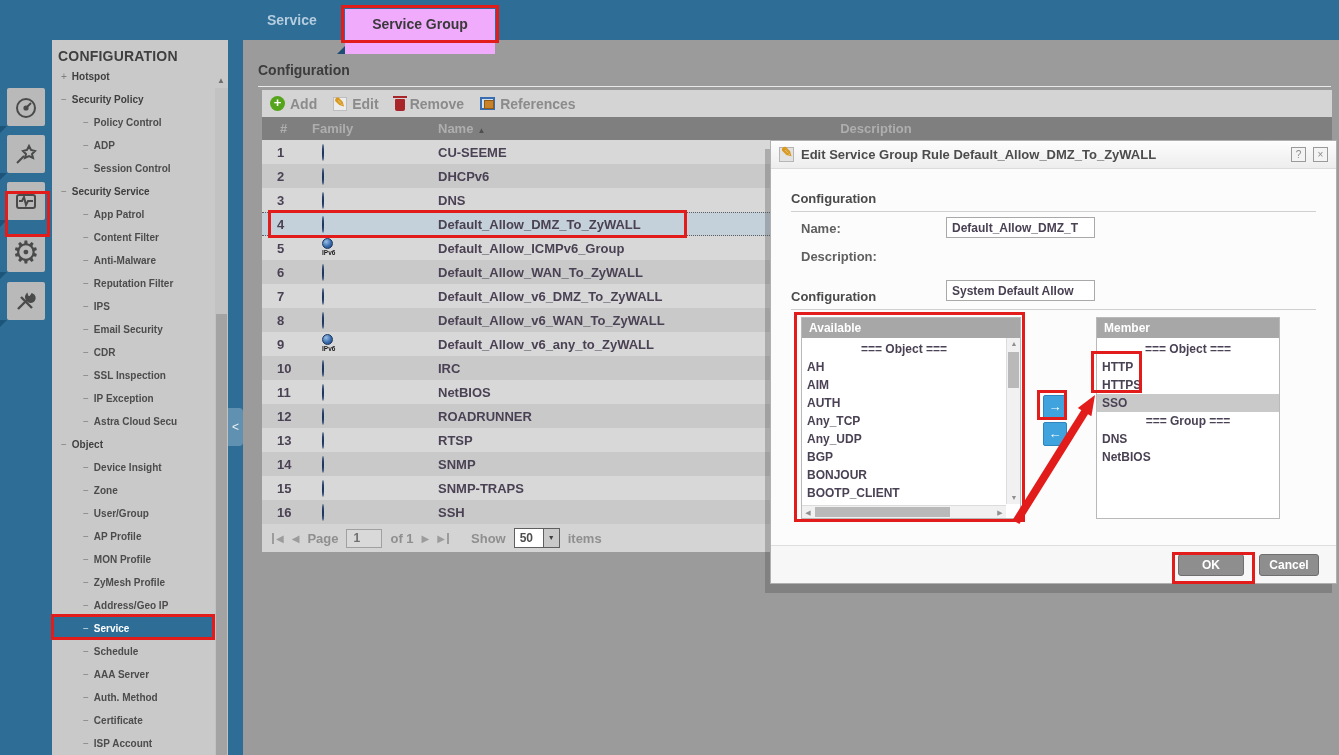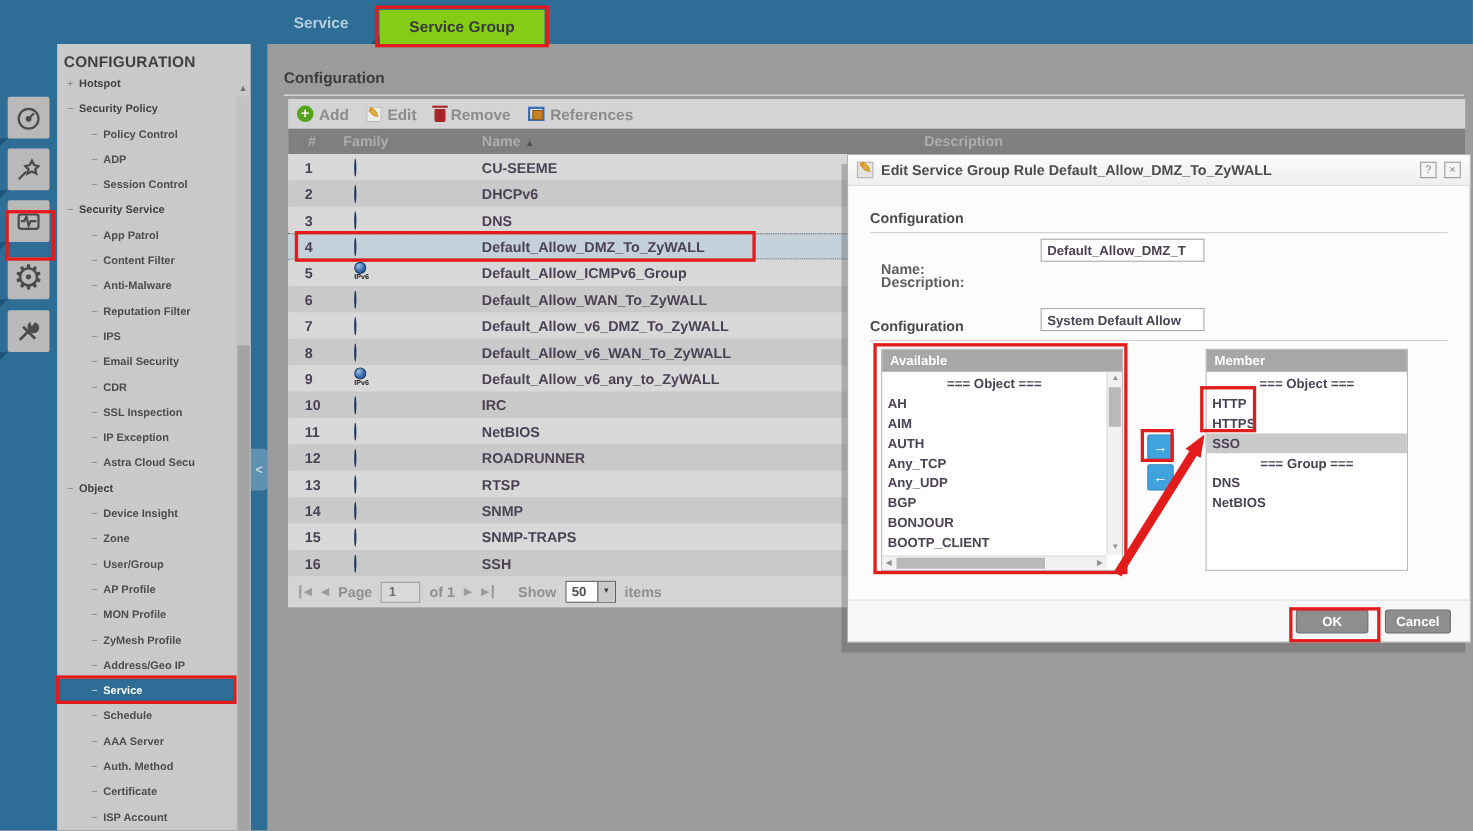--- a/index.html
+++ b/index.html
@@ -2,21 +2,21 @@
 <html><head>
 <meta charset="utf-8">
 <style>
   * { margin:0; padding:0; box-sizing:border-box; }
   html,body { width:1339px; height:755px; overflow:hidden; }
   body { position:relative; font-family:"Liberation Sans", sans-serif; background:#9b9b9b; font-weight:bold; }
 
   
   .topbar { position:absolute; left:0; top:0; width:1339px; height:40px; background:#2d6d96; z-index:3; }
   .tab-inactive { position:absolute; left:267px; top:0; line-height:40px; color:#b5cdde; font-size:14px; cursor:pointer; }
-  .tab-active { position:absolute; left:345px; top:9px; width:150px; height:31px; background:#84cc16;
+  .tab-active { position:absolute; left:345px; top:9px; width:150px; height:45px; background:#f0abfc;
                 color:#3a3a3a; font-size:14px; text-align:center; line-height:31px; cursor:pointer; }
   .tab-active::after { content:""; position:absolute; left:-8px; bottom:0; border-style:solid;
                 border-width:0 0 8px 8px; border-color:transparent transparent #1c4f72 transparent; }
 
   
   .iconbar { position:absolute; left:0; top:40px; width:52px; height:715px; background:#2d6d96; z-index:2; }
   .icon-btn { position:absolute; left:7px; width:38px; height:38px; background:#b9b9b9; border:none; border-radius:2px;
               color:#4a4a4a; cursor:pointer; }
   .icon-btn::after { content:""; position:absolute; left:-7px; bottom:-7px; border-style:solid;
               border-width:7px 7px 0 0; border-color:#1d5479 transparent transparent transparent; }
@@ -416,21 +416,21 @@
     <span class="dlg-title-ic">
         <i>✎</i>
       </span>
     <span class="dlg-title-text">Edit Service Group Rule Default_Allow_DMZ_To_ZyWALL</span>
     <span class="dlg-sys-btn">?</span>
     <span class="dlg-sys-btn">×</span>
   </div>
 
   <div class="dlg-section" style="top:50px">Configuration</div>
 
-  <span class="frm-label" style="top:96px">Name:</span>
+  <span class="frm-label" style="top:80px">Name:</span>
   <input class="frm-input" style="top: 76px;" value="Default_Allow_DMZ_T">
   <span class="frm-label" style="top:108px">Description:</span>
   <input class="frm-input" style="top: 104px; margin-top: 35px;" value="System Default Allow">
 
   <div class="dlg-section" style="top:148px">Configuration</div>
 
   <div class="listbox lb-avail">
     <div class="lb-head">Available</div>
     <div class="lb-body">
       <div class="lb-items" id="avail-items">

